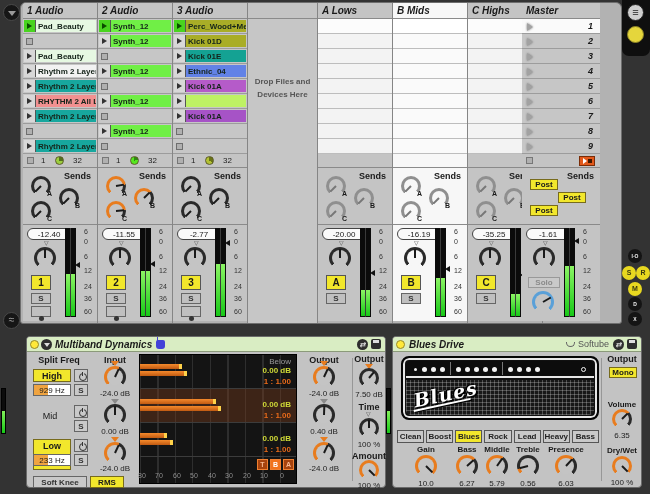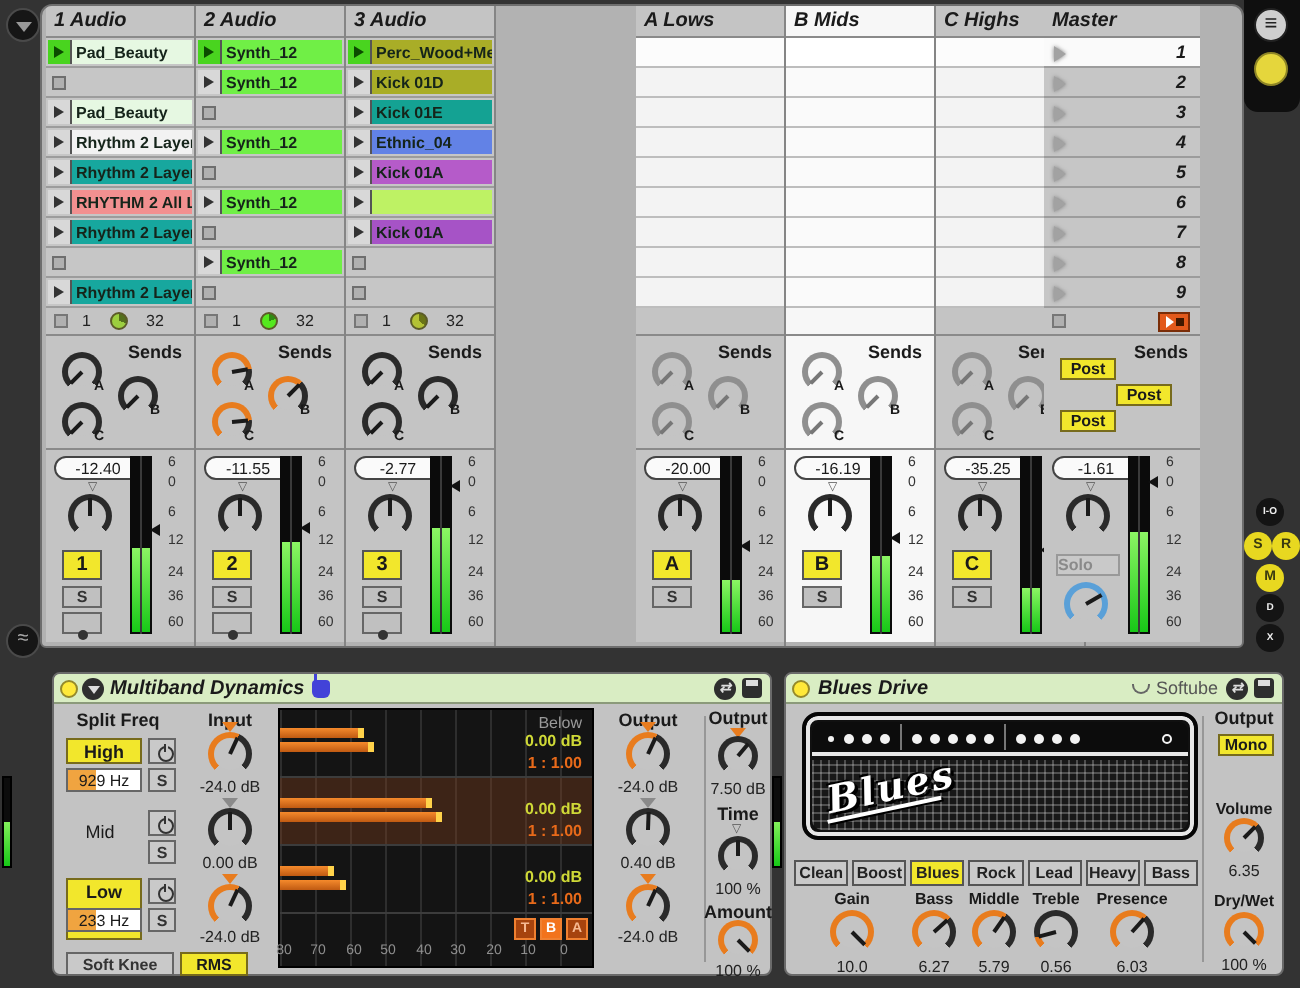--- a/index.html
+++ b/index.html
@@ -51,21 +51,21 @@
   .sbtn{position:absolute;left:8px;top:68px;width:20px;height:11px;background:#c0c0c0;border:1px solid #666;font-size:8px;font-weight:bold;text-align:center;line-height:10px;color:#333}
   .armbtn{position:absolute;left:8px;top:81px;width:20px;height:11px;background:#c0c0c0;border:1px solid #666;text-align:center}
   .armbtn i{display:inline-block;width:5px;height:5px;border-radius:50%;background:#333;margin-top:2px}
   .meter{position:absolute;left:42px;top:3px;width:11px;height:89px;background:#0b0b0b}
   .meter::after{content:"";position:absolute;left:5px;top:0;bottom:0;width:1px;background:#3a3a3a}
   .mfill{position:absolute;left:1px;right:1px;bottom:1px;background:linear-gradient(to top,#17c817,#8cf564)}
   .scale{position:absolute;left:57px;top:3px;width:16px;height:90px}
   .scale span{position:absolute;left:4px;font-size:7px;color:#333;line-height:7px}
   .fadmark{position:absolute;left:-5px;width:0;height:0;border-right:5px solid #111;border-top:3px solid transparent;border-bottom:3px solid transparent}
   .postbtn{position:absolute;width:28px;height:11px;background:#f2e72c;border:1px solid #776b1c;font-size:8px;font-weight:bold;text-align:center;line-height:10px}
-  .solobox{position:absolute;left:6px;top:52px;width:32px;height:11px;background:#c9c9c9;border:1px solid #999;color:#8a8a8a;font-size:8px;font-weight:bold;text-align:left;line-height:10px}
+  .solobox{position:absolute;left:6px;top:52px;width:32px;height:11px;background:#c9c9c9;border:1px solid #999;color:#8a8a8a;font-size:8px;font-weight:bold;text-align:center;line-height:10px}
   .stopall{position:absolute;right:5px;top:2px;width:16px;height:10px;background:#e2591b;border:1px solid #7a2d08;display:flex;align-items:center;justify-content:center;gap:1px}
   .stopall .t{width:0;height:0;border-left:4px solid #fff;border-top:3px solid transparent;border-bottom:3px solid transparent}
   .stopall .q{width:4px;height:4px;background:#401800}
   .dropzone{position:absolute;left:0;right:0;top:16px;bottom:0;background:#c6c6c6;text-align:center;font-size:8px;font-weight:bold;color:#555}
   .dropzone div{margin-top:4px}
   .dropzone div:first-child{margin-top:58px}
 
   
   .knob{position:absolute;border-radius:50%}
   .k20{width:20px;height:20px}.k22{width:22px;height:22px}
@@ -480,20 +480,27 @@
           <span style="top:25px">6</span>
           <span style="top:39px">12</span>
           <span style="top:55px">24</span>
           <span style="top:67px">36</span>
           <span style="top:80px">60</span>
         <i class="fadmark" style="top:12px"></i>
       </div>
     </div>
   </div>
 
+  <div class="col" style="left:227px;width:70px">
+    <div class="thead"></div>
+    <div class="dropzone">
+      <div>Drop Files and</div>
+      <div>Devices Here</div>
+    </div>
+  </div>
 
   <div class="col" style="left:297px">
     <div class="thead">A Lows</div>
     <div class="slots">
       <div class="eslot" style="background:#fcfcfc"></div>
         <div class="eslot"></div>
         <div class="eslot"></div>
         <div class="eslot"></div>
         <div class="eslot"></div>
         <div class="eslot"></div>

